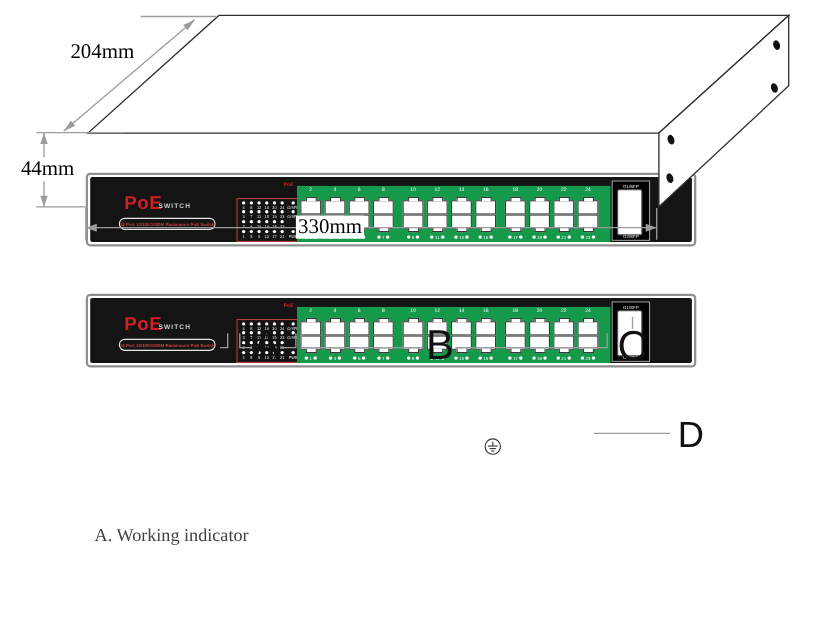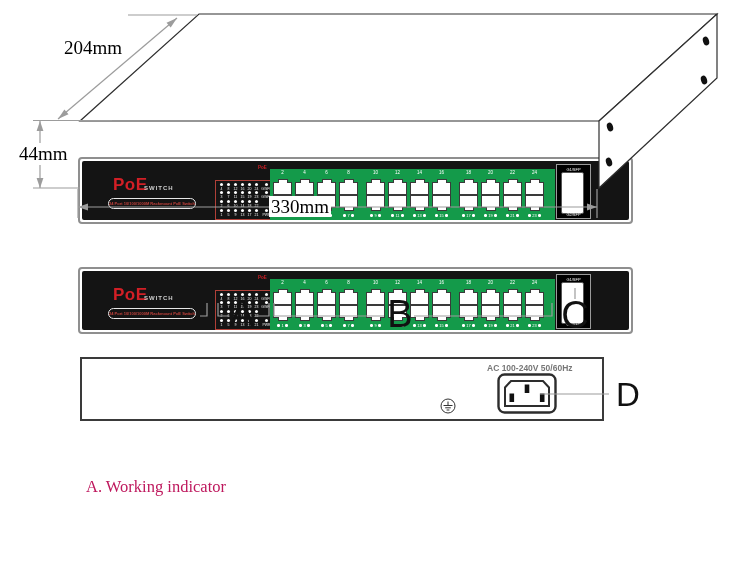--- a/index.html
+++ b/index.html
@@ -54,21 +54,21 @@
         border:2px solid #3a3a3a;box-sizing:border-box;}
   .rear-ac{position:absolute;left:405px;top:4px;color:#777;
         font:700 8.5px "Liberation Sans",sans-serif;white-space:nowrap;}
   .inlet{position:absolute;left:415px;top:14px;}
 
   
   .dim{position:absolute;font:19px "Liberation Serif",serif;color:#000;background:#fff;
        padding:0 2px;line-height:21px;}
   .callout{position:absolute;font-family:"Liberation Sans",sans-serif;color:#111;
        text-align:center;line-height:1;}
-  .leg{position:absolute;font:16.5px "Liberation Serif",serif;color:#be185d;white-space:nowrap;}
+  .leg{position:absolute;font:16.5px "Liberation Serif",serif;color:#404040;white-space:nowrap;}
 </style>
 </head>
 <body>
 
 <div class="canvas">
 
   <div class="switch-unit" style="top:121px">
       <div class="face">
         <div class="logo">PoE</div>
         <div class="logo-sub">SWITCH</div>
@@ -532,30 +532,20 @@
           </div>
         </div>
         <div class="sfp-block">
           <div class="sfp-lbl sfp-top">G1/SFP</div>
           <div class="sfp-slot"></div>
           <div class="sfp-lbl sfp-bot">G2/SFP</div>
         </div>
       </div>
     </div>
 
-  <div class="rear">
-    <div class="rear-ac">AC 100-240V 50/60Hz</div>
-    <svg class="inlet" width="60" height="41" viewBox="0 0 60 41">
-      <rect x="1.5" y="1.5" width="57" height="38" rx="6" fill="#fff" stroke="#2d2d2d" stroke-width="2.4"></rect>
-      <path d="M14,8 L46,8 L52,14.5 L52,33 L8,33 L8,14.5 Z" fill="#fff" stroke="#2d2d2d" stroke-width="2"></path>
-      <rect x="27.7" y="11.5" width="4.6" height="8.5" fill="#111"></rect>
-      <rect x="12.5" y="20.5" width="4.6" height="8.5" fill="#111"></rect>
-      <rect x="42.9" y="20.5" width="4.6" height="8.5" fill="#111"></rect>
-    </svg>
-  </div>
 
   <svg class="overlay" width="744" height="568" viewBox="0 0 744 568">
     <g stroke="#2f2f2f" stroke-width="1.2" fill="#fff">
       <polygon points="80,121 599,121 717,14 199,14"></polygon>
       <polygon points="599,121 717,14 717,78 599,188"></polygon>
     </g>
     <g fill="#111" stroke="none">
       <ellipse cx="610" cy="127" rx="3" ry="4.5" transform="rotate(-18 610 127)"></ellipse>
       <ellipse cx="609" cy="162" rx="3" ry="4.5" transform="rotate(-18 609 162)"></ellipse>
       <ellipse cx="706" cy="41" rx="3" ry="4.5" transform="rotate(-18 706 41)"></ellipse>

